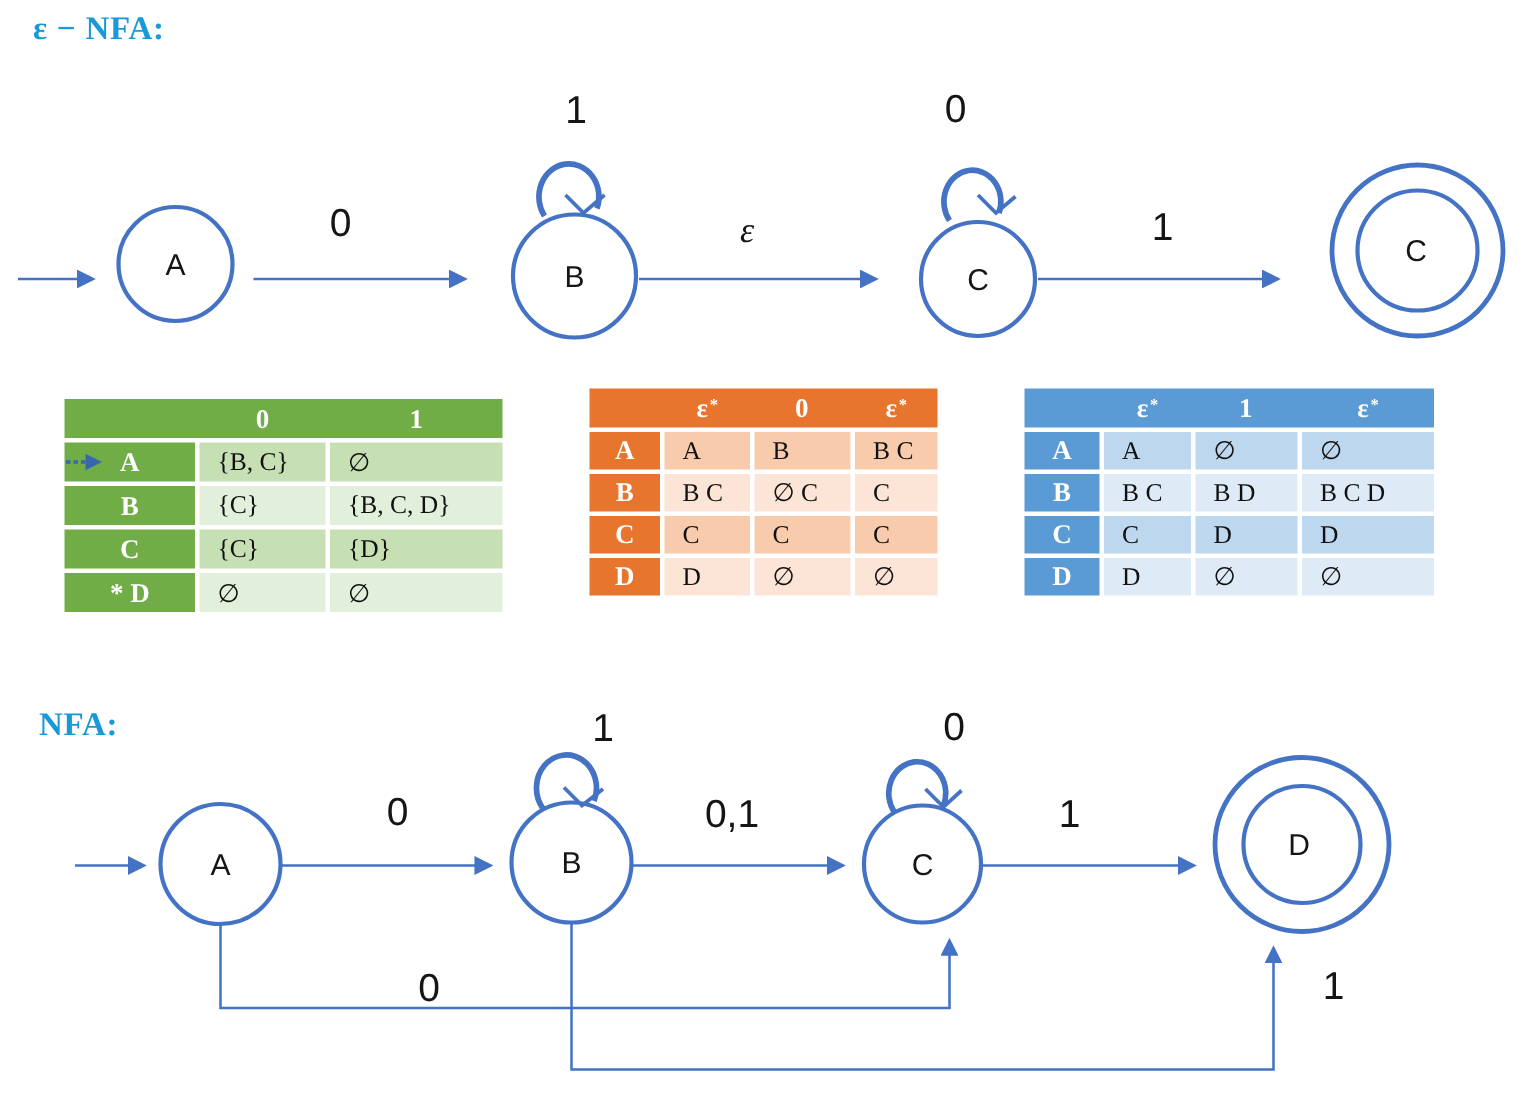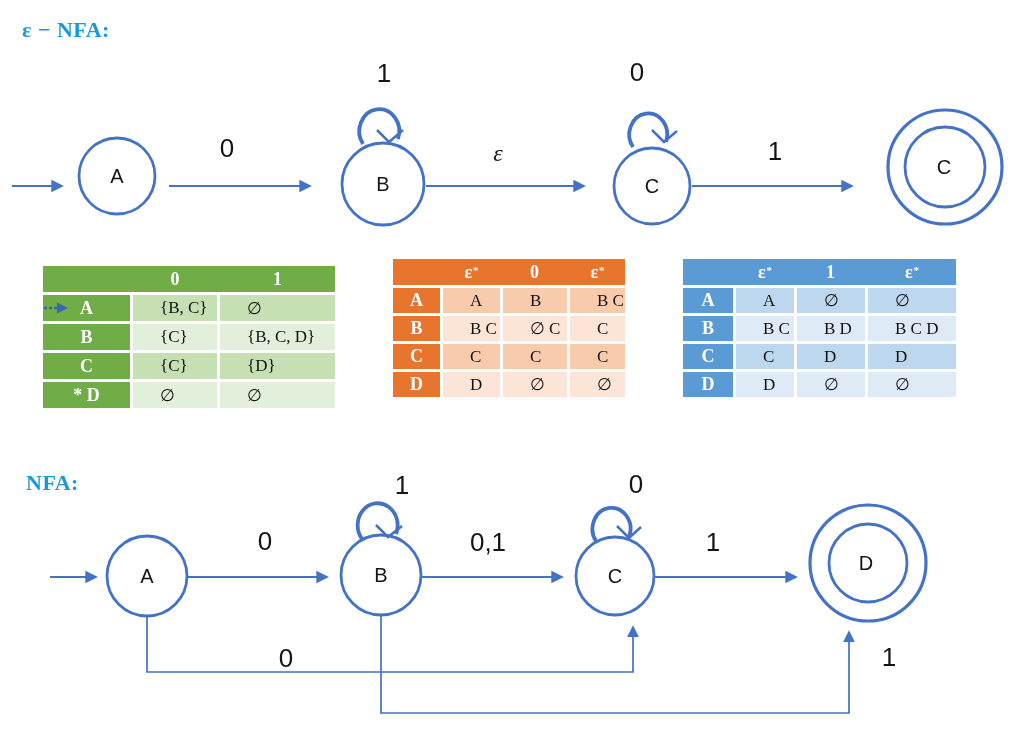--- a/index.html
+++ b/index.html
@@ -1,36 +1,36 @@
 <!DOCTYPE html>
 <html><head>
 <meta charset="utf-8">
 <style>
   html,body{margin:0;padding:0;background:#fff;}
   #stage{position:relative;width:1024px;height:746px;background:#ffffff;overflow:hidden;
          font-family:"Liberation Serif",serif;}
   .title{position:absolute;font-family:"Liberation Serif",serif;font-weight:bold;
          font-size:22px;color:#1999D8;letter-spacing:.5px;}
-  #title-enfa{left:22px;top:6px;margin-top:11px;}
+  #title-enfa{left:22px;top:6px;}
   #title-nfa{left:26px;top:470px;}
   svg{position:absolute;left:0;}
   svg text{font-family:"Liberation Sans",sans-serif;fill:#151515;}
   svg text.state-label{font-size:20px;}
   svg text.edge-label{font-size:26px;}
   svg text.eps{font-family:"Liberation Serif",serif;font-style:italic;font-size:24px;}
   .node{fill:#ffffff;stroke:#4472C4;}
   .edge{stroke:#4472C4;fill:none;}
 
   
   .tbl{position:absolute;display:flex;flex-direction:column;gap:3px;}
   .trow{display:grid;gap:3px;}
   .hrow{gap:3px;}
   .cell{display:flex;align-items:center;font-size:17px;color:#111;}
   .rowhead,.colhead{justify-content:center;font-weight:bold;color:#fff;font-size:18px;}
-  .datacell{padding-left:27px;text-align:right;}
+  .datacell{padding-left:12px;text-align:right;}
   .colhead sup{font-size:11px;margin-left:1px;transform:translateY(-2px);}
 
   
   #tbl-green{left:43px;top:266px;}
   #tbl-green .trow{grid-template-columns:87px 84px 115px;}
   #tbl-green .hrow{height:26px;background:#70AD47;}
   #tbl-green .brow{height:26px;}
   #tbl-green .rowhead{background:#70AD47;}
   #tbl-green .rowA .datacell,#tbl-green .rowC .datacell{background:#C6E0B4;}
   #tbl-green .rowB .datacell,#tbl-green .rowD .datacell{background:#E2EFDA;}

